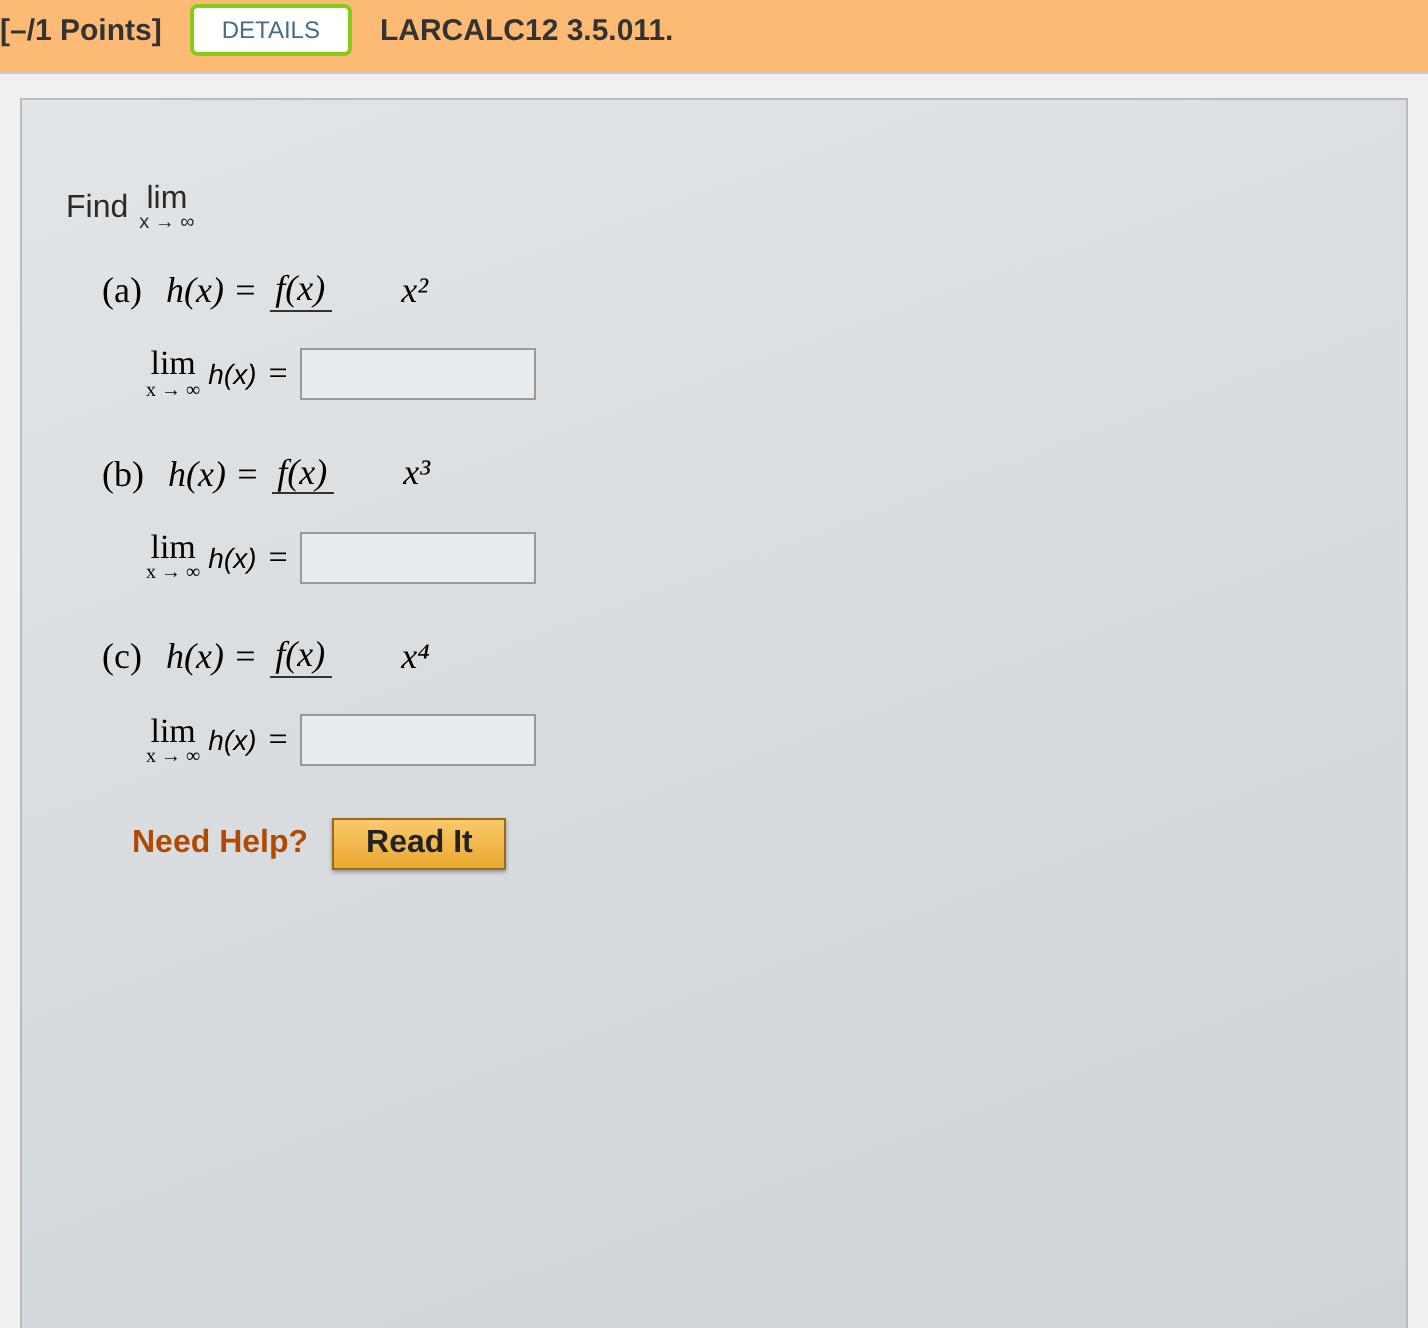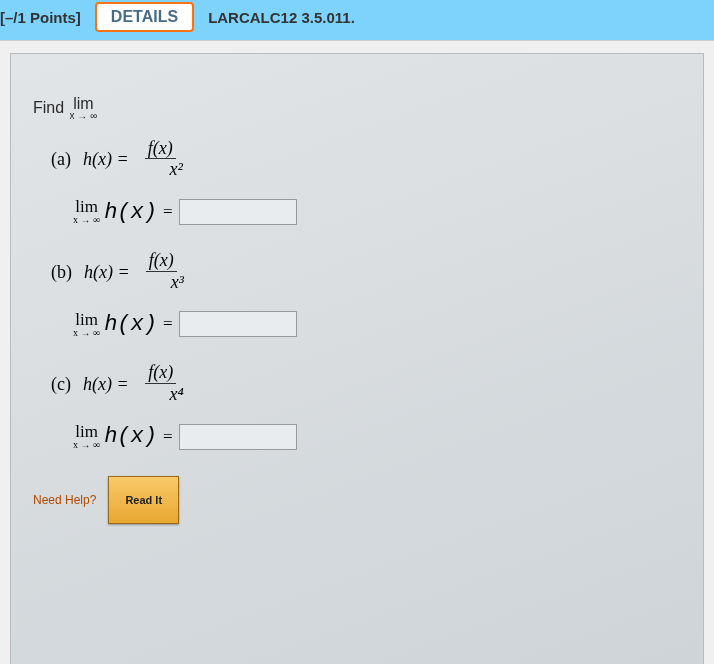--- a/index.html
+++ b/index.html
@@ -10,34 +10,34 @@
       background: #f0f0f0;
       width: 714px;
       height: 664px;
       overflow: hidden;
     }
     .header {
       display: flex;
       align-items: center;
       gap: 14px;
       padding: 2px 8px 8px 0;
-      background: #7dd3fc;
+      background: #fdba74;
       border-bottom: 1px solid #ccc;
     }
     .points {
       font-weight: bold;
       font-size: 15px;
       color: #333;
     }
     .details-btn {
-      border: 2px solid #f97316;
+      border: 2px solid #84cc16;
       border-radius: 4px;
       padding: 4px 14px;
-      font-size: 16px;
-      font-weight: bold;
+      font-size: 12px;
+      font-weight: normal;
       color: #4a6b85;
       background: #fff;
       cursor: pointer;
     }
     .question-code {
       font-weight: bold;
       font-size: 15px;
       color: #333;
     }
     .content {
@@ -86,21 +86,21 @@
     .part-label {
       font-style: normal;
       margin-right: 12px;
     }
     .lhs {
       font-style: italic;
       margin-right: 2px;
     }
     .frac {
       display: inline-flex;
-      flex-direction: column;
+      flex-direction: row;
       align-items: center;
       vertical-align: middle;
       font-style: italic;
       margin-left: 4px;
     }
     .frac .num {
       padding: 0 3px 0px 3px;
       border-bottom: 1.2px solid #333;
       line-height: 1.1;
     }
@@ -122,23 +122,23 @@
       line-height: 0.95;
       margin-right: 4px;
     }
     .limit-block .top {
       font-size: 17px;
     }
     .limit-block .sub {
       font-size: 10px;
     }
     .hx {
-      font-family: Liberation Mono, monospace;
-      font-style: italic;
-      font-size: 22px;
+      font-family: Liberation Sans, sans-serif;
+      font-style: italic;
+      font-size: 14px;
     }
     .eq {
       font-family: 'Times New Roman', serif;
       font-size: 17px;
       margin: 0 6px;
     }
     .answer-input {
       width: 118px;
       height: 26px;
       border: 1px solid #999;
@@ -148,29 +148,30 @@
     }
     .need-help {
       display: flex;
       align-items: center;
       gap: 12px;
       margin-top: 8px;
       margin-left: 0;
     }
     .need-help-label {
       color: #b14a00;
-      font-weight: normal;
-      font-size: 12px;
+      font-weight: bold;
+      font-size: 16px;
       font-family: Arial, sans-serif;
+      margin-left: 33px;
     }
     .read-it-btn {
       background: linear-gradient(to bottom, #f9c96a 0%, #e8a830 100%);
       border: 1px solid #9a6a1a;
-      padding: 17px 16px;
-      font-size: 11px;
+      padding: 3px 16px;
+      font-size: 16px;
       font-weight: bold;
       color: #222;
       cursor: pointer;
       box-shadow: 0 1px 2px rgba(0,0,0,0.35);
     }
   </style>
 </head>
 <body>
 
 <div class="header">

